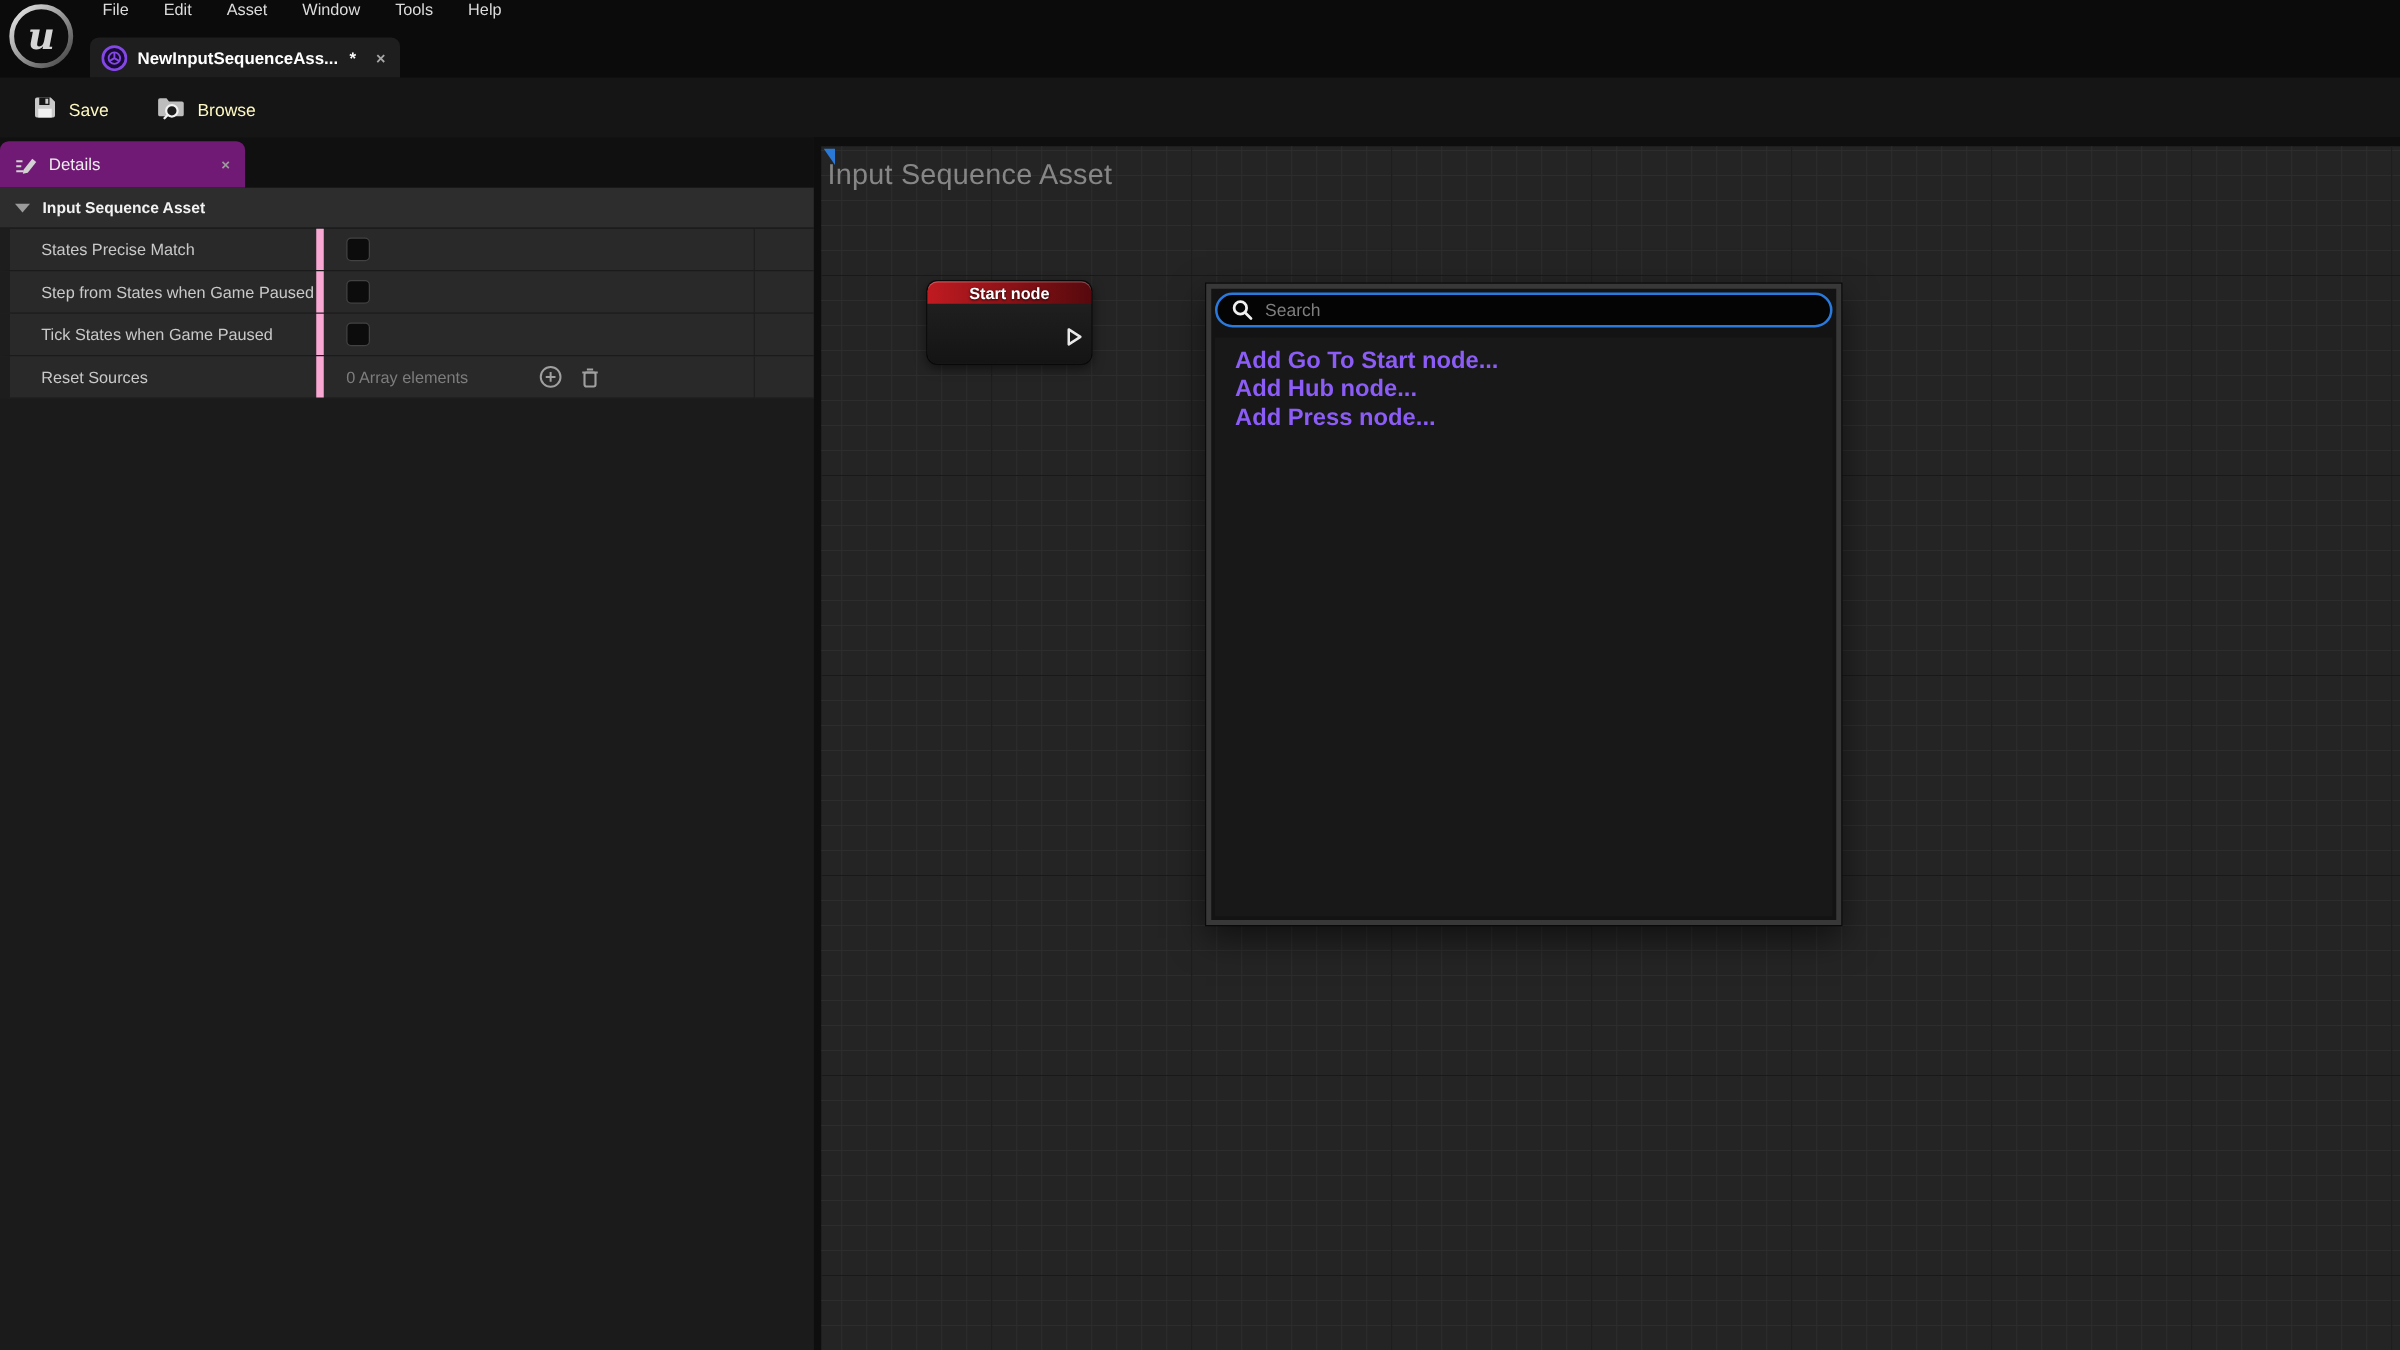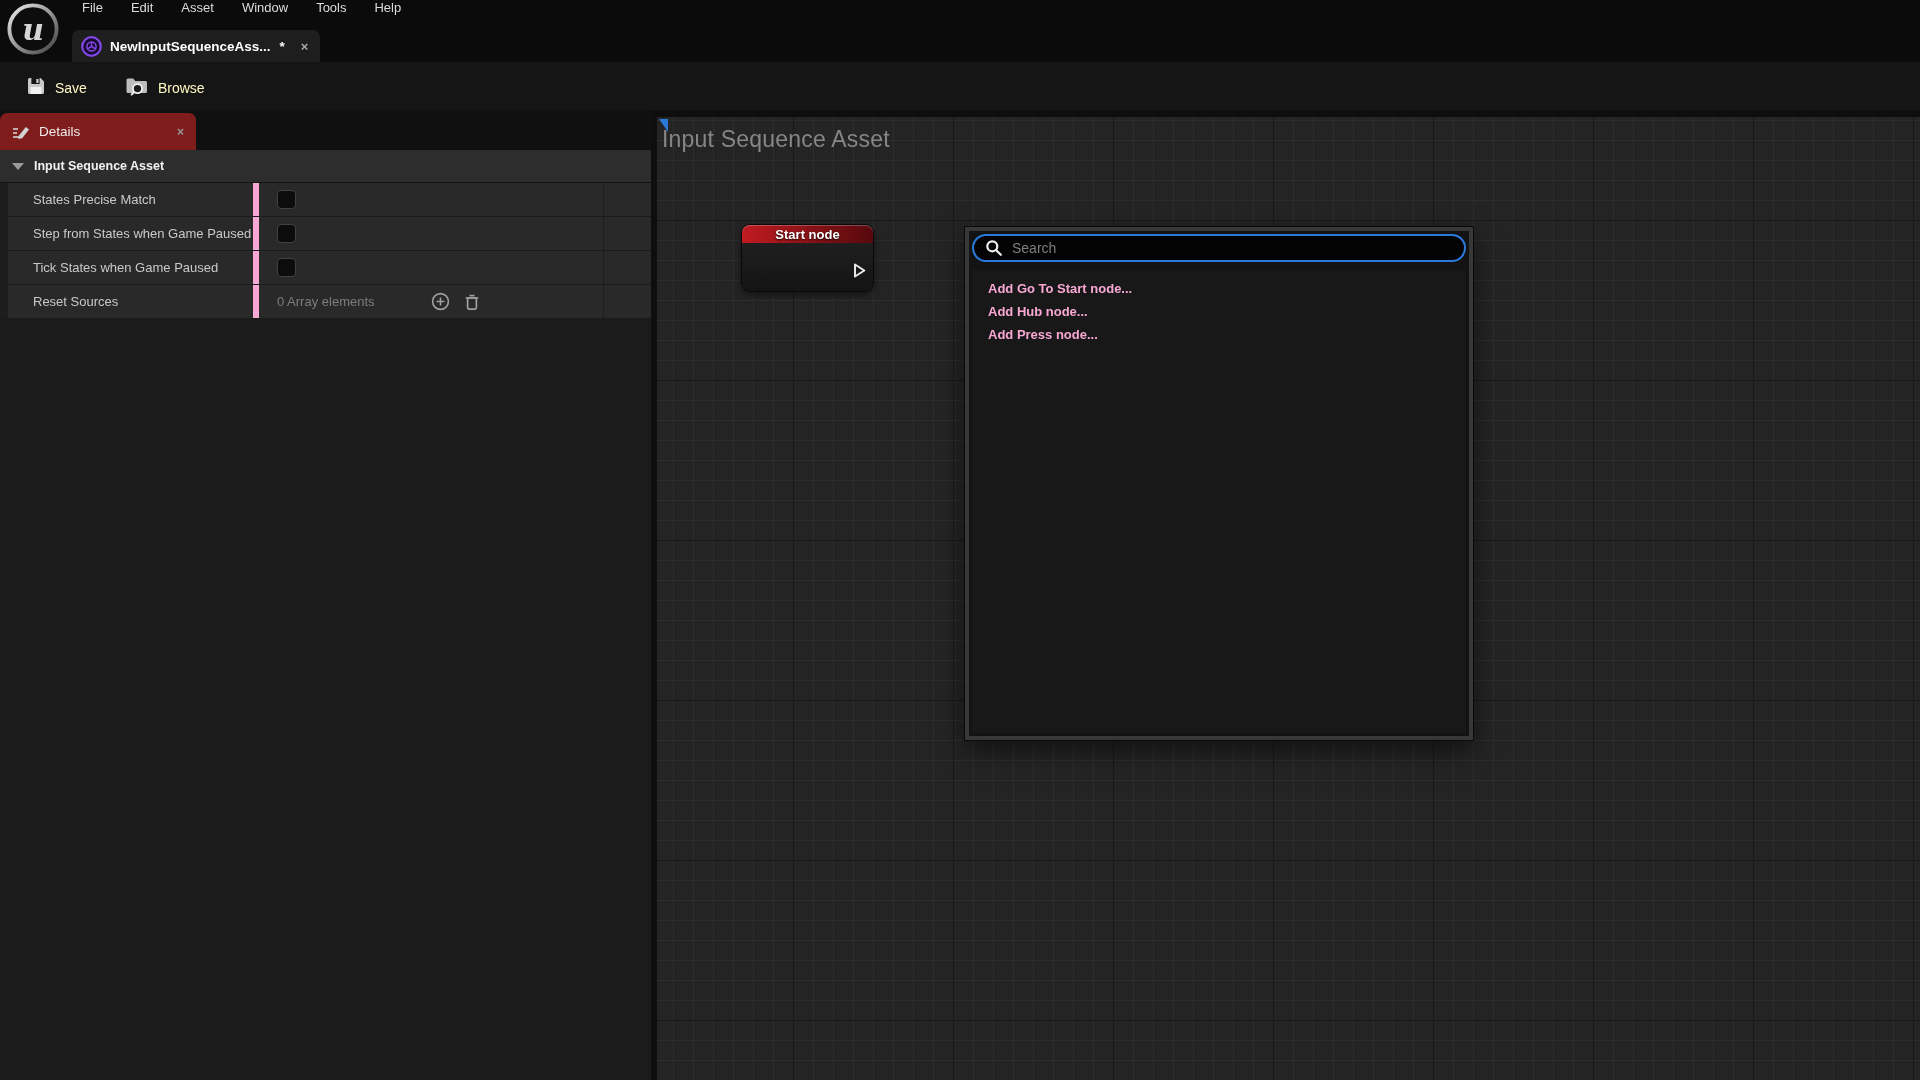--- a/index.html
+++ b/index.html
@@ -23,21 +23,21 @@
   .tool-btn { display:flex; align-items:flex-end; gap:9px; color:#fef9c3; font-size:14px;
               padding:6px 10px; margin-right:18px; border-radius:4px; }
 
   
   .content { position:absolute; left:0; top:110px; right:0; bottom:0; background:#0e0e0e; }
 
   
   .details { position:absolute; left:0; top:0; width:651px; height:100%;
              display:flex; flex-direction:column; background:#1b1b1b; }
   .details-tabrow { height:40px; background:#101010; position:relative; flex:0 0 auto; }
-  .details-tab { position:absolute; left:0; top:3px; width:196px; height:37px; background:#7f1d1d;
+  .details-tab { position:absolute; left:0; top:3px; width:196px; height:37px; background:#701a75;
                  border-radius:7px 7px 0 0; display:flex; align-items:center; gap:9px; padding:0 12px; }
   .details-tab .dtitle { color:#ededed; font-size:13.5px; }
   .details-tab .dclose { margin-left:auto; color:#9a9a9a; font-size:12px; font-weight:700; }
 
   .section-header { height:33px; background:#2d2d2d; border-bottom:1px solid #141414;
                     display:flex; align-items:center; gap:10px; padding-left:12px; flex:0 0 auto; }
   .section-header .arrow { width:0; height:0; border-left:6px solid transparent;
                            border-right:6px solid transparent; border-top:7px solid #9b9b9b; }
   .section-header .stitle { color:#f2f2f2; font-size:12.5px; font-weight:700; }
 
@@ -80,22 +80,22 @@
   .ctx-menu { position:absolute; left:308px; top:110px; width:508px; height:513px;
               background:#131313; border:4px solid #383838;
               box-shadow:0 0 0 1px #0a0a0a, 0 10px 26px rgba(0,0,0,.55); }
   .search-row { padding:3px 3px 4px 3px; }
   .search-pill { height:28px; border:2px solid #2a7ade; border-radius:15px; background:#040404;
                  display:flex; align-items:center; gap:9px; padding:0 11px; }
   .search-pill input { flex:1; background:transparent; border:none; outline:none;
                        color:#dddddd; font-size:14px; font-family:"Liberation Sans", sans-serif; }
   .search-pill input::placeholder { color:#7e7e7e; }
   .menu-list { position:absolute; left:3px; right:3px; top:39px; bottom:3px; background:#181818; padding-top:7px; }
-  .menu-option { height:23px; line-height:23px; padding-left:16px; color:#f9a8d4;
-                 font-size:13px; font-weight:600; white-space:nowrap; }
+  .menu-option { height:23px; line-height:23px; padding-left:16px; color:#8b5cf6;
+                 font-size:19px; font-weight:600; white-space:nowrap; }
 </style>
 </head>
 <body>
 
 <div class="app">
 
   <div class="logo">
     <svg width="54" height="54" viewBox="0 0 56 56">
       <defs>
         <linearGradient id="ringg" x1="0" y1="0" x2="1" y2="1">

